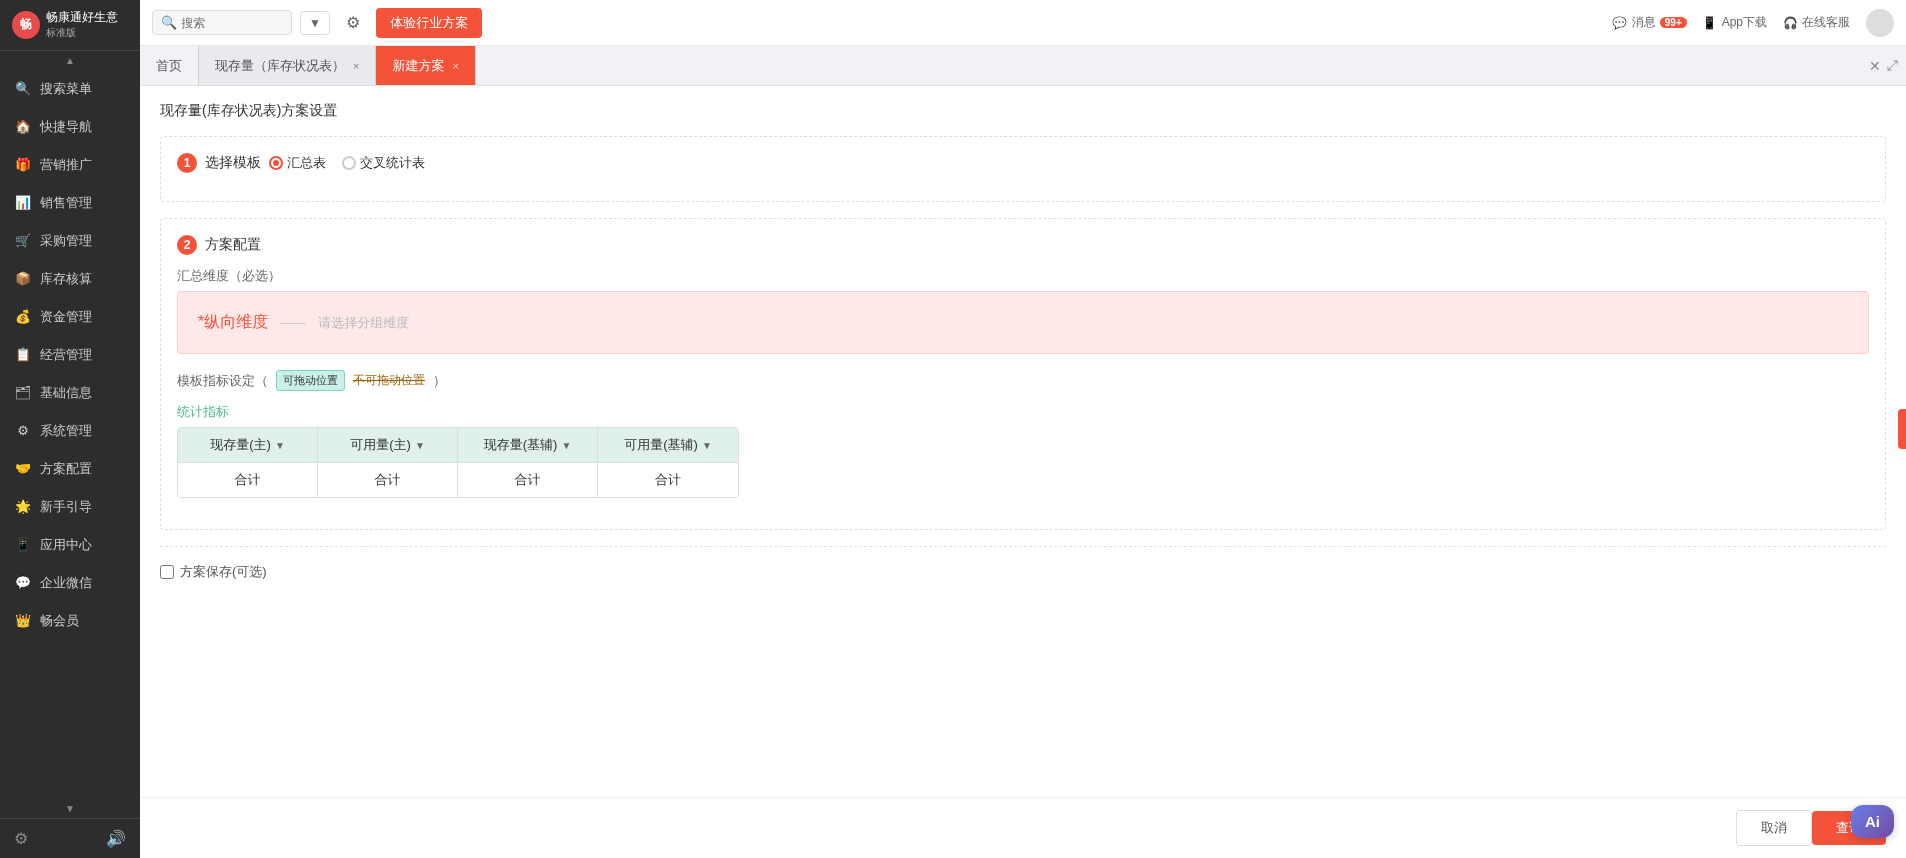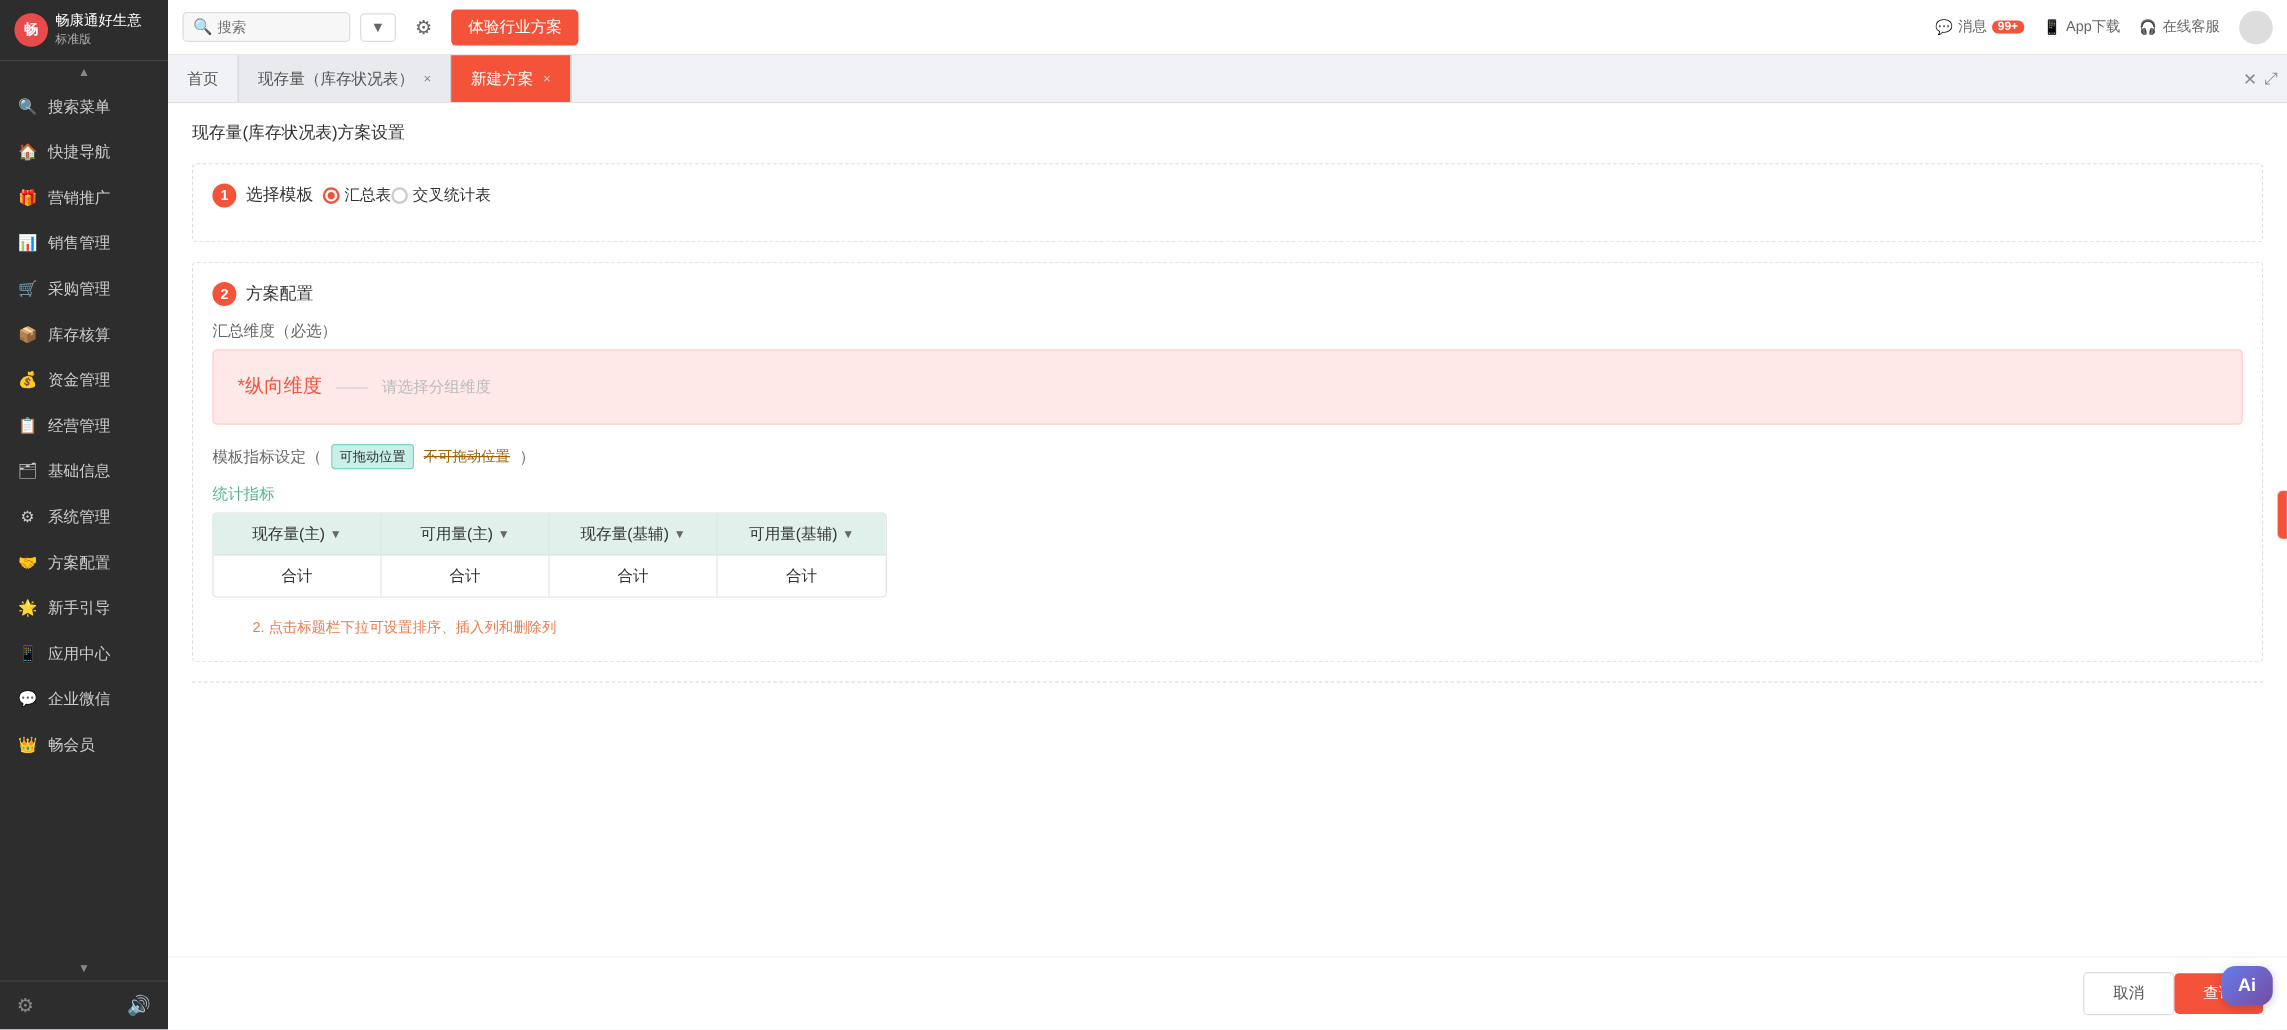--- a/index.html
+++ b/index.html
@@ -150,21 +150,21 @@
     .section-header {
       display: flex; align-items: center; gap: 8px; margin-bottom: 12px;
     }
     .section-number {
       background: #f5523a; color: #fff; border-radius: 50%; width: 20px; height: 20px;
       display: flex; align-items: center; justify-content: center; font-size: 12px; font-weight: bold; flex-shrink: 0;
     }
     .section-title { font-size: 14px; color: #333; font-weight: 500; }
 
     
-    .radio-group { display: flex; align-items: center; }
+    .radio-group { display: flex; align-items: center; gap: 16px; }
     .radio-item { display: flex; align-items: center; gap: 4px; cursor: pointer; font-size: 13px; color: #333; }
     .radio-circle {
       width: 14px; height: 14px; border-radius: 50%; border: 2px solid #ccc; display: flex; align-items: center; justify-content: center;
     }
     .radio-circle.selected { border-color: #f5523a; }
     .radio-circle.selected::after { content: ''; width: 6px; height: 6px; border-radius: 50%; background: #f5523a; }
 
     
     .required-area {
       background: #ffe8e8; border: 1px solid #ffcccc; border-radius: 4px; padding: 20px; margin-bottom: 16px;
@@ -468,26 +468,29 @@
               </div>
               <div class="stats-col-body">
                 <span>合计</span>
               </div>
             </div>
           </div>
         </div>
 
         
         <div class="tips">
-          <div>&nbsp;&nbsp;&nbsp;&nbsp;&nbsp;&nbsp;&nbsp;&nbsp;&nbsp;&nbsp;<span>2. 点击标题栏下拉可设置排序、插入列和删除列</span></div>
         </div>
       </div>
 
       <hr class="divider">
 
+      <div class="save-option">
+        <input type="checkbox" class="save-checkbox" style="">
+        <span>方案保存(可选)</span>
+      </div>
     </div>
   </div>
 
   <div class="bottom-actions">
     <button class="btn-cancel">取消</button>
     <button class="btn-query">查询</button>
   </div>
 </div>
 
 <div class="right-hint"></div>

